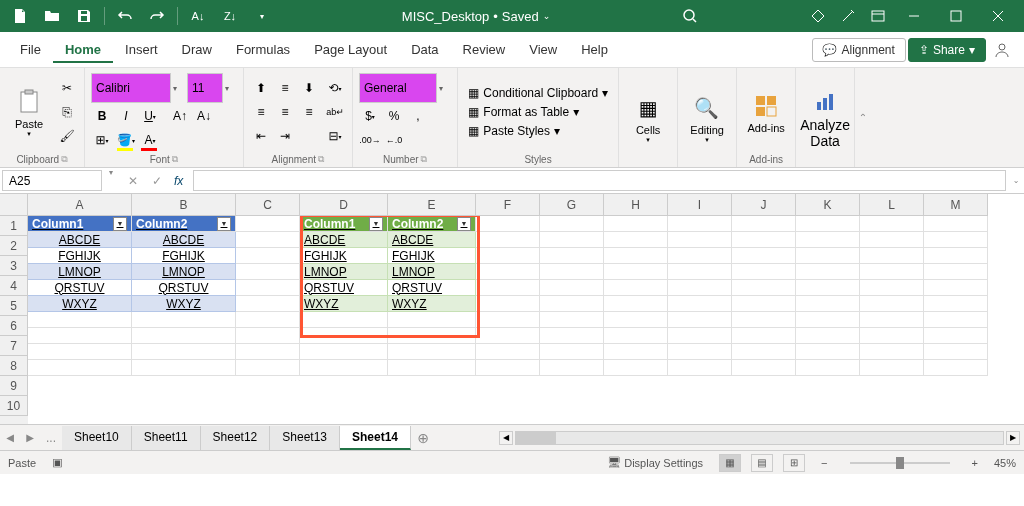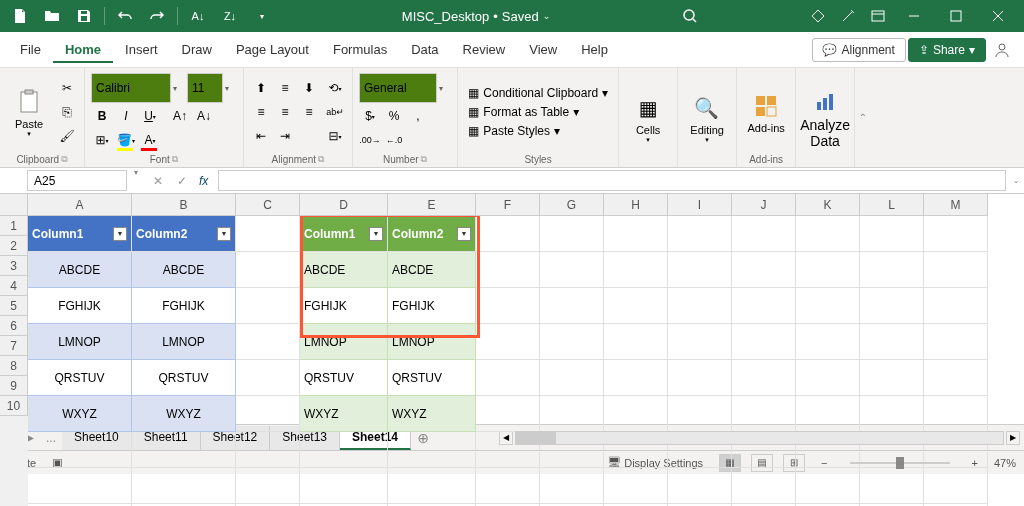--- a/index.html
+++ b/index.html
@@ -23,45 +23,45 @@
 .ribbon { background: #f3f2f1; height: 100px; display: flex; align-items: stretch; border-bottom: 1px solid #d0d0d0; }
 .rib-group { display: flex; flex-direction: column; border-right: 1px solid #e0e0e0; padding: 4px 6px 2px 6px; }
 .rib-content { flex: 1; display: flex; align-items: center; gap: 4px; }
 .rib-label { font-size: 10px; color: #666; text-align: center; padding-top: 2px; display: flex; justify-content: center; align-items: center; gap: 2px; }
 .rib-launcher { font-size: 9px; color: #999; cursor: pointer; }
 .rib-bigbtn { display: flex; flex-direction: column; align-items: center; justify-content: center; width: 46px; height: 70px; cursor: pointer; }
 .rib-icon-lg { width: 32px; height: 32px; display: flex; align-items: center; justify-content: center; font-size: 20px; }
 .rib-stack { display: flex; flex-direction: column; gap: 2px; justify-content: center; }
 .rib-row { display: flex; align-items: center; gap: 2px; }
 .rib-smbtn { width: 22px; height: 22px; display: flex; align-items: center; justify-content: center; cursor: pointer; font-size: 12px; }
-.rib-input { height: 22px; border: 1px solid #ccc; background: #4d7c0f; padding: 14px 4px; font-size: 12px; }
+.rib-input { height: 22px; border: 1px solid #ccc; background: #d946ef; padding: 14px 4px; font-size: 12px; }
 .font-name { width: 80px; }
 .font-size { width: 36px; }
 .rib-dd { width: 12px; font-size: 8px; color: #666; }
 .styles-col { display: flex; flex-direction: column; gap: 3px; }
 .style-item { font-size: 12px; cursor: pointer; display: flex; align-items: center; gap: 4px; padding: 1px 4px; }
 .rib-collapse { width: 18px; display: flex; align-items: flex-end; justify-content: center; padding-bottom: 4px; border: none; }
 
-.formula-row { height: 26px; display: flex; align-items: stretch; border-bottom: 1px solid #ccc; background: #fff; padding-left: 25px; }
+.formula-row { height: 26px; display: flex; align-items: stretch; border-bottom: 1px solid #ccc; background: #fff; }
 .name-box { width: 100px; border: 1px solid #ccc; display: flex; align-items: center; padding: 0 6px; margin: 2px; }
 .name-dd { width: 14px; font-size: 8px; color: #888; text-align: center; cursor: pointer; }
 .fx-btns { display: flex; align-items: center; gap: 2px; padding: 0 4px; }
 .fx-btn { width: 22px; height: 20px; display: flex; align-items: center; justify-content: center; color: #999; font-size: 12px; cursor: pointer; }
 .fx-label { font-style: italic; font-size: 12px; color: #0c4a6e; padding: 0 4px; }
 .fx-input { flex: 1; border: 1px solid #ccc; margin: 2px; padding: 0 6px; }
 .fx-expand { width: 16px; display: flex; align-items: center; justify-content: center; font-size: 8px; color: #888; cursor: pointer; }
 
 .grid-area { height: 230px; display: flex; }
 .row-headers { width: 28px; background: #f0f0f0; }
 .col-headers { height: 22px; display: flex; background: #f0f0f0; }
 .corner { width: 28px; height: 22px; background: #f0f0f0; border-right: 1px solid #ccc; border-bottom: 1px solid #ccc; }
 .col-h { border-right: 1px solid #ccc; border-bottom: 1px solid #ccc; display: flex; align-items: center; justify-content: center; font-size: 12px; color: #555; cursor: pointer; }
 .row-h { height: 20px; border-right: 1px solid #ccc; border-bottom: 1px solid #ccc; display: flex; align-items: center; justify-content: center; font-size: 12px; color: #555; cursor: pointer; }
 .grid-main { flex: 1; position: relative; overflow: hidden; }
-.grid-row { height: 36px; display: flex; }
+.grid-row { height: 16px; display: flex; text-decoration: underline; }
 .cell { border-right: 1px solid #e0e0e0; border-bottom: 1px solid #e0e0e0; padding: 0 4px; display: flex; align-items: center; font-size: 12px; overflow: hidden; }
 
 .tbl-head-blue { background: #4472C4; color: #fff; font-weight: 600; justify-content: space-between; }
 .tbl-head-green { background: #70AD47; color: #fff; font-weight: 600; justify-content: space-between; }
 .tbl-blue-odd { background: #D9E1F2; justify-content: center; }
 .tbl-blue-even { background: #fff; justify-content: center; border-bottom: 1px solid #B4C6E7; border-right: 1px solid #B4C6E7; }
 .tbl-blue-odd { border-bottom: 1px solid #B4C6E7; border-right: 1px solid #B4C6E7; }
 .tbl-green-odd { background: #E2EFDA; }
 .tbl-green-even { background: #fff; }
 .tbl-green-odd, .tbl-green-even { border-bottom: 1px solid #C6E0B4; border-right: 1px solid #C6E0B4; }
@@ -176,22 +176,22 @@
       </div>
   </div>
 </div>
 
 <div class="menubar">
   <div id="menu-items" style="display: flex;">
       <div class="menu-item">File</div>
       <div class="menu-item active">Home</div>
       <div class="menu-item">Insert</div>
       <div class="menu-item">Draw</div>
+      <div class="menu-item">Formulas</div>
       <div class="menu-item">Page Layout</div>
-      <div class="menu-item">Formulas</div>
       <div class="menu-item">Data</div>
       <div class="menu-item">Review</div>
       <div class="menu-item">View</div>
       <div class="menu-item">Help</div>
     </div>
   <div class="menu-spacer"></div>
   <div class="menu-btn">💬 <span>Alignment</span></div>
   <div class="menu-btn share">⇪ <span>Share</span> ▾</div>
   <div class="menu-person">
       <svg width="18" height="18" viewBox="0 0 18 18">
@@ -629,14 +629,14 @@
   <div class="sb-spacer"></div>
   <span class="sb-btn">🖥 <span>Display Settings</span></span>
   <div class="sb-view active">▦</div>
   <div class="sb-view">▤</div>
   <div class="sb-view">⊞</div>
   <span class="sb-btn">−</span>
   <div class="zoom-slider">
       <div class="zoom-thumb"></div>
     </div>
   <span class="sb-btn">+</span>
-  <span>47%</span>
+  <span>45%</span>
 </div>
 
 </body></html>

